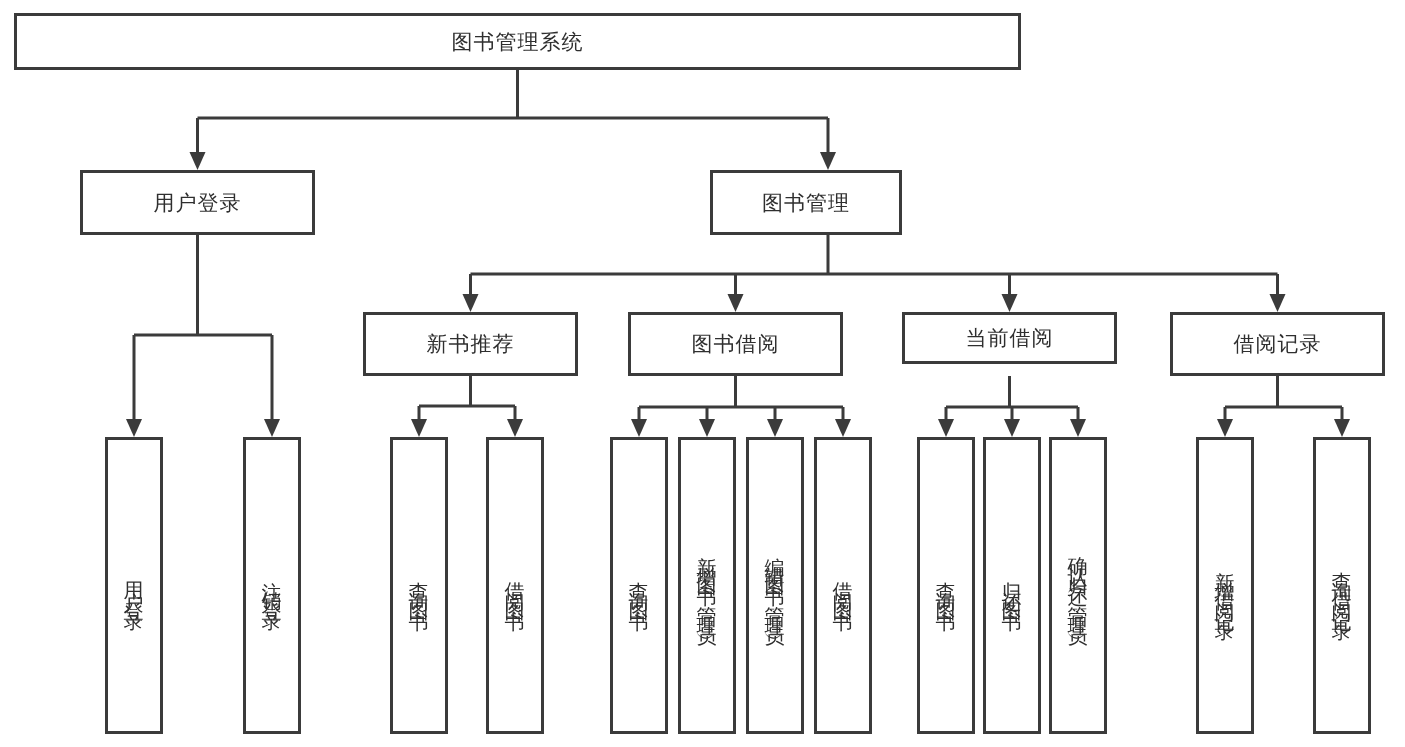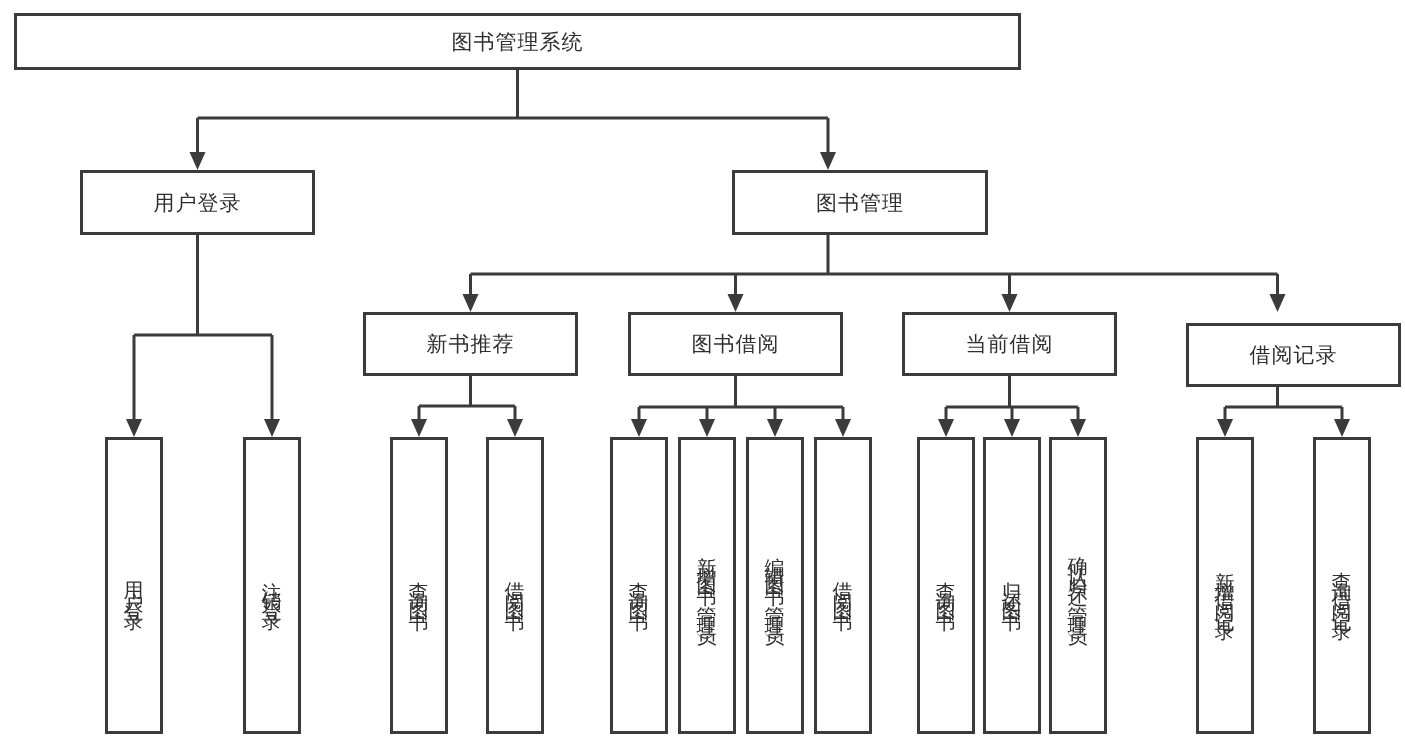--- a/index.html
+++ b/index.html
@@ -44,25 +44,25 @@
     text-orientation:mixed;
     font-size:20px;
     letter-spacing:10px;
     color:var(--text);
     white-space:nowrap;
     line-height:1;
   }
   
   #node-root{left:14px;top:13px;width:1007px;height:57px;}
   #node-user-login{left:80px;top:170px;width:235px;height:65px;}
-  #node-book-mgmt{left:710px;top:170px;width:256px;height:65px;margin-left:22px;}
+  #node-book-mgmt{left:710px;top:170px;width:192px;height:65px;}
   #node-new-books{left:363px;top:312px;width:215px;height:64px;text-align:center;}
   #node-book-borrow{left:628px;top:312px;width:215px;height:64px;font-family:Liberation Mono, monospace;}
-  #node-current-borrow{left:902px;top:312px;width:215px;height:64px;}
-  #node-borrow-records{left:1170px;top:323px;width:215px;height:64px;margin-left:16px;}
+  #node-current-borrow{left:902px;top:312px;width:215px;height:52px;}
+  #node-borrow-records{left:1170px;top:312px;width:215px;height:64px;}
   #leaf-ul-0{left:105px;}
   #leaf-ul-1{left:243px;}
   #leaf-nb-0{left:390px;}
   #leaf-nb-1{left:486px;}
   #leaf-bb-0{left:610px;}
   #leaf-bb-1{left:678px;}
   #leaf-bb-2{left:746px;}
   #leaf-bb-3{left:814px;}
   #leaf-cb-0{left:917px;}
   #leaf-cb-1{left:983px;}

